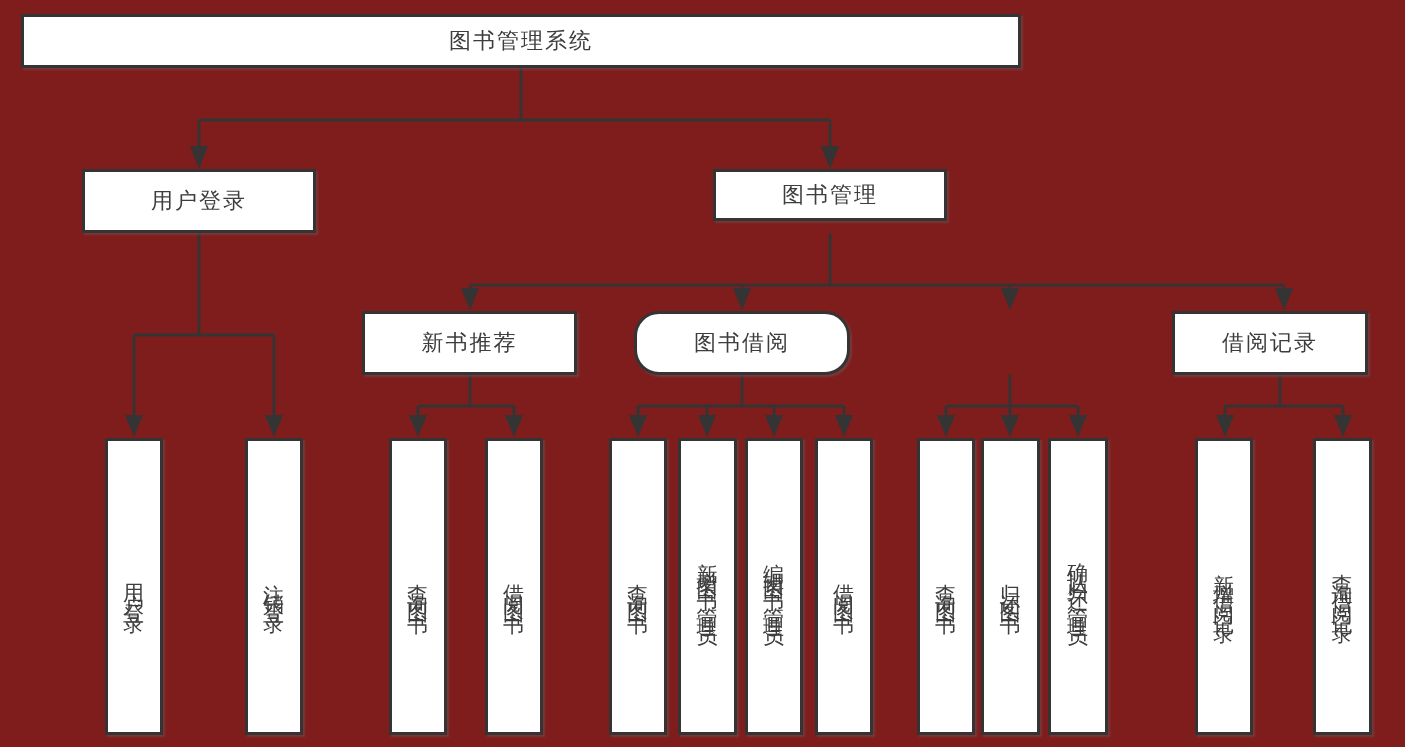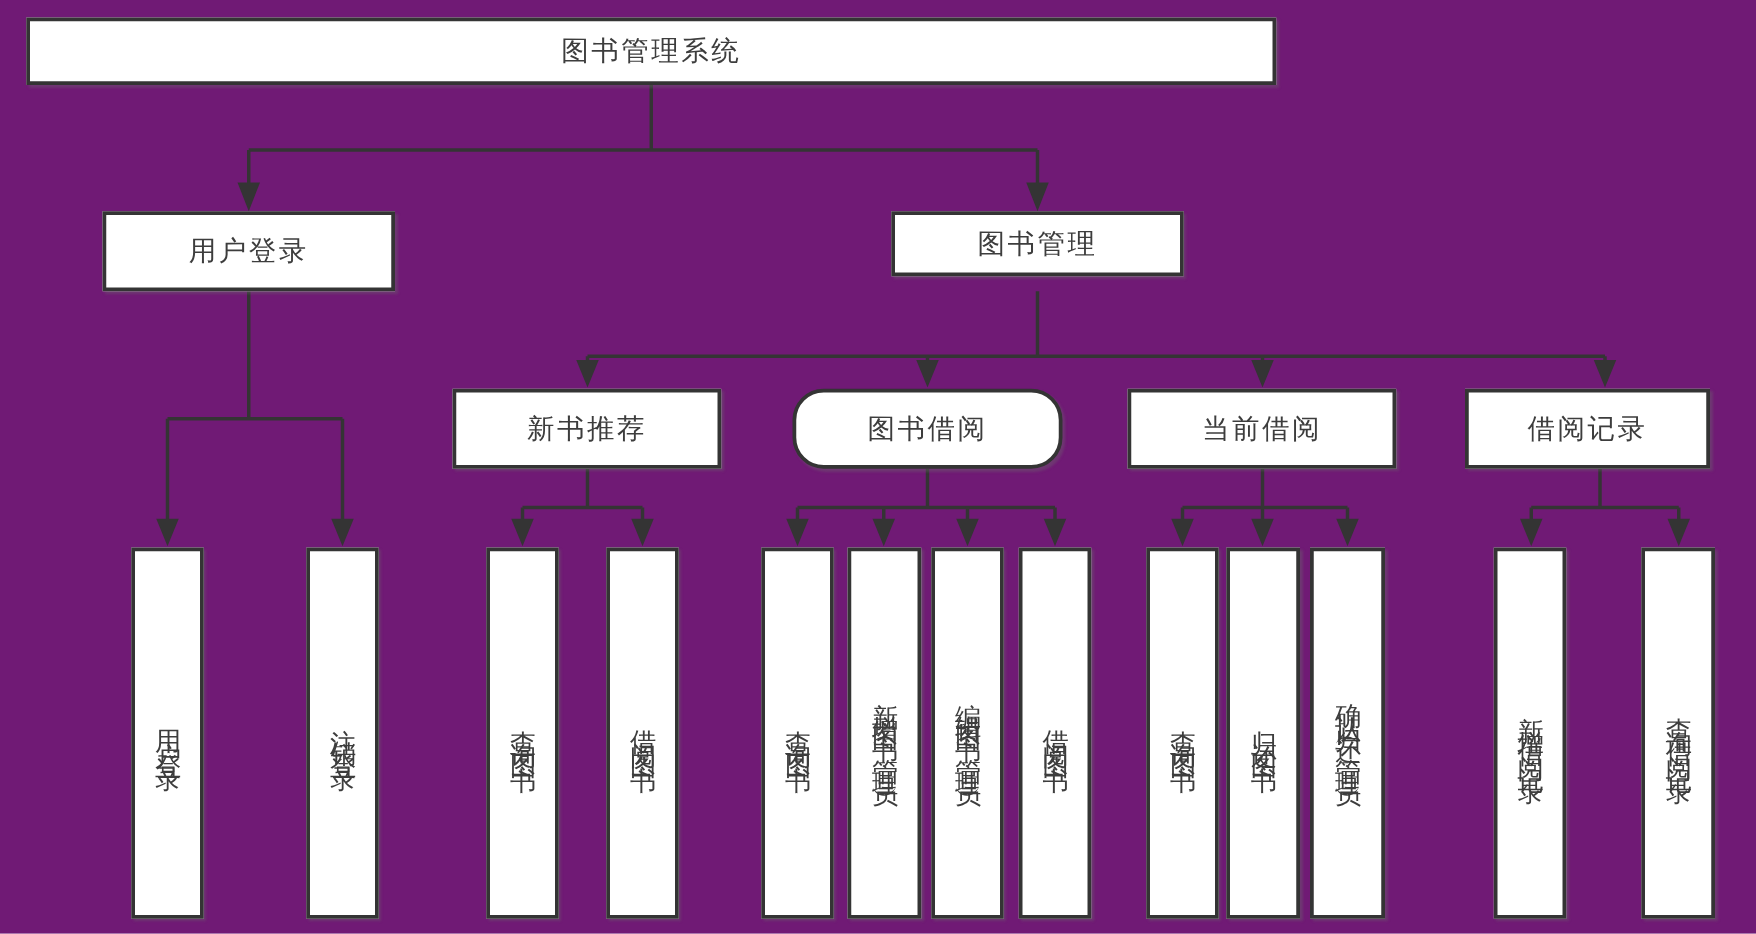--- a/index.html
+++ b/index.html
@@ -5,21 +5,21 @@
   html, body {
     margin: 0;
     padding: 0;
     background: #ffffff;
     font-family: "Liberation Sans", "DejaVu Sans", sans-serif;
   }
   #canvas {
     position: relative;
     width: 1405px;
     height: 747px;
-    background: #701a75;
+    background: #7f1d1d;
     overflow: hidden;
   }
   #wires {
     position: absolute;
     left: 0;
     top: 0;
     z-index: 1;
   }
   .node {
     position: absolute;
@@ -165,23 +165,20 @@
   <div class="node b-mgmt">
     <span class="hlabel">图书管理</span>
   </div>
 
   <div class="node l3 b-l3-0">
     <span class="hlabel">新书推荐</span>
   </div>
   <div class="node l3 b-l3-1">
     <span class="hlabel">图书借阅</span>
   </div>
-  <div class="node l3 b-l3-2">
-    <span class="hlabel">当前借阅</span>
-  </div>
   <div class="node l3 b-l3-3">
     <span class="hlabel">借阅记录</span>
   </div>
 
   <div class="node leaf lf-0">
     <span class="vlabel">用户登录</span>
   </div>
   <div class="node leaf lf-1">
     <span class="vlabel">注销登录</span>
   </div>

